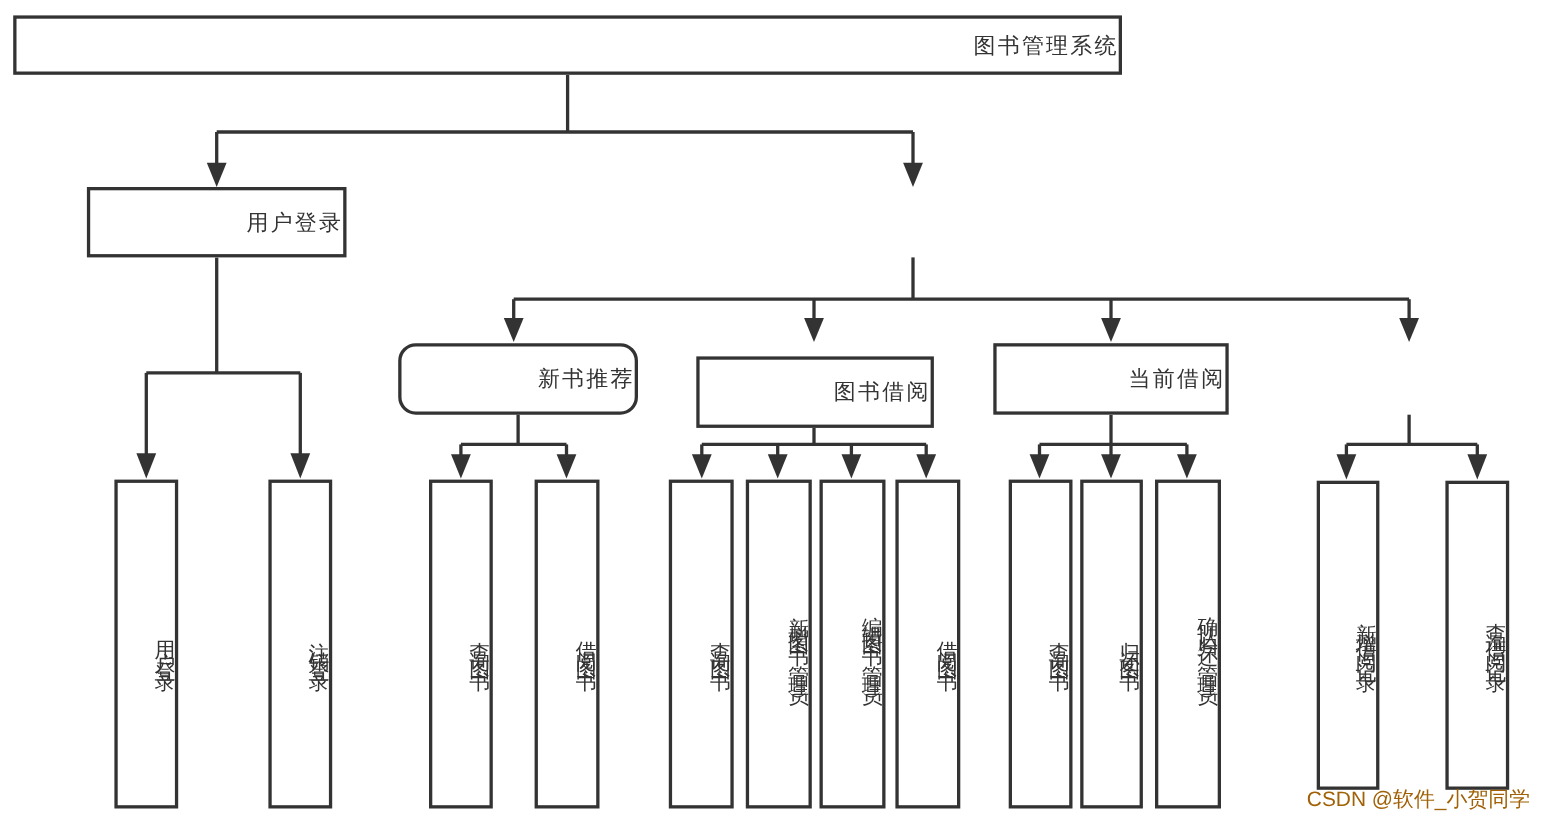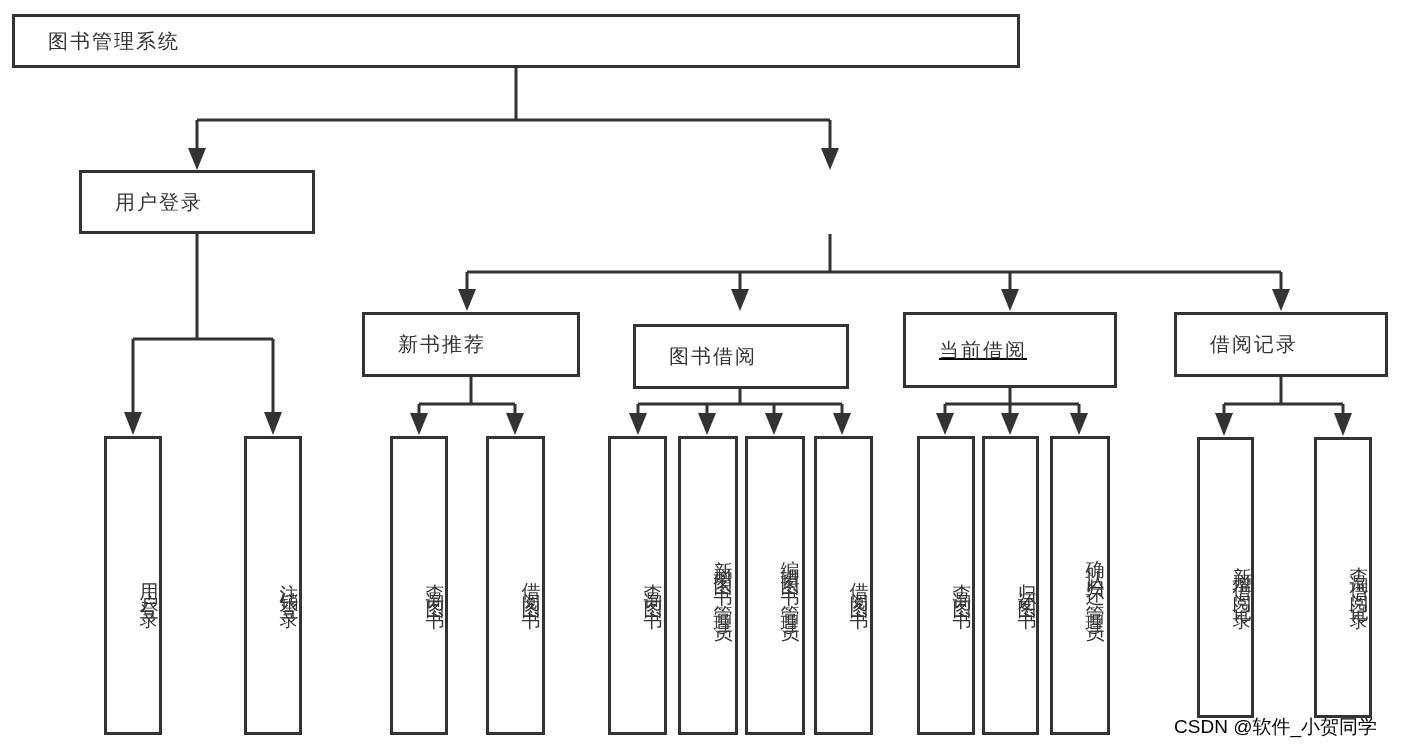--- a/index.html
+++ b/index.html
@@ -23,21 +23,21 @@
     height: 747px;
     z-index: 1;
   }
   .node {
     position: absolute;
     box-sizing: border-box;
     border: 3px solid #333333;
     background: #ffffff;
     display: flex;
     align-items: center;
-    justify-content: flex-start;
+    justify-content: flex-end;
     z-index: 2;
     padding-left: 33px;
   }
   .node .hlabel {
     color: #333333;
     font-size: 20px;
     letter-spacing: 2px;
     white-space: nowrap;
   }
   .node .vlabel {
@@ -45,23 +45,23 @@
     text-orientation: mixed;
     color: #333333;
     font-size: 19px;
     letter-spacing: 9px;
     line-height: 1;
     white-space: nowrap;
   }
   .watermark {
     position: absolute;
     top: 714px;
-    right: 28px;
+    right: 14px;
     font-size: 19px;
-    color: #000000;
+    color: #a16207;
     z-index: 3;
     white-space: nowrap;
   }
 </style>
 </head>
 <body>
 
 <div class="canvas">
 
   <svg class="connector-layer" viewBox="0 0 1405 747" xmlns="http://www.w3.org/2000/svg">
@@ -131,31 +131,28 @@
   </svg>
 
   <div class="node" style="left:12px; top:14px; width:1008px; height:54px;">
     <span class="hlabel">图书管理系统</span>
   </div>
 
   <div class="node" style="left:79px; top:170px; width:236px; height:64px;">
     <span class="hlabel">用户登录</span>
   </div>
 
-  <div class="node" style="left:362px; top:312px; width:218px; height:65px;">
+  <div class="node" style="left:362px; top:312px; width:218px; height:65px;border-radius:16px;">
     <span class="hlabel">新书推荐</span>
   </div>
   <div class="node" style="left:633px; top:324px; width:216px; height:65px;">
     <span class="hlabel">图书借阅</span>
   </div>
-  <div class="node" style="left:903px; top:312px; width:214px; height:76px;text-decoration:underline;">
+  <div class="node" style="left:903px; top:312px; width:214px; height:65px;">
     <span class="hlabel">当前借阅</span>
-  </div>
-  <div class="node" style="left:1174px; top:312px; width:214px; height:65px;">
-    <span class="hlabel">借阅记录</span>
   </div>
 
   <div class="node" style="left:104px; top:436px; width:58px; height:299px;">
     <span class="vlabel">用户登录</span>
   </div>
   <div class="node" style="left:244px; top:436px; width:58px; height:299px;">
     <span class="vlabel">注销登录</span>
   </div>
 
   <div class="node" style="left:390px; top:436px; width:58px; height:299px;">

